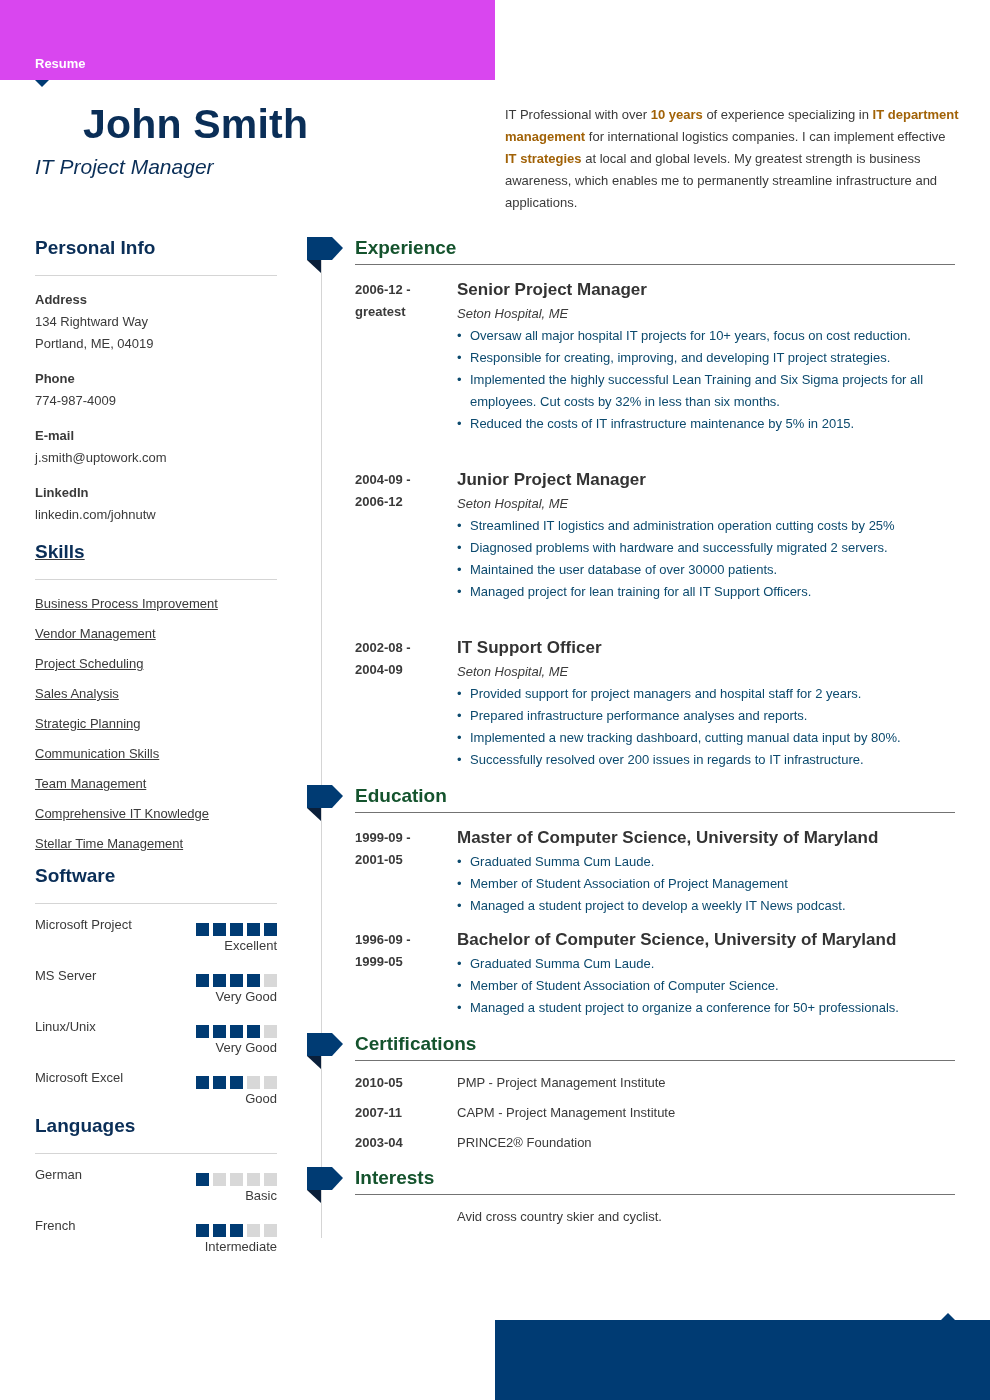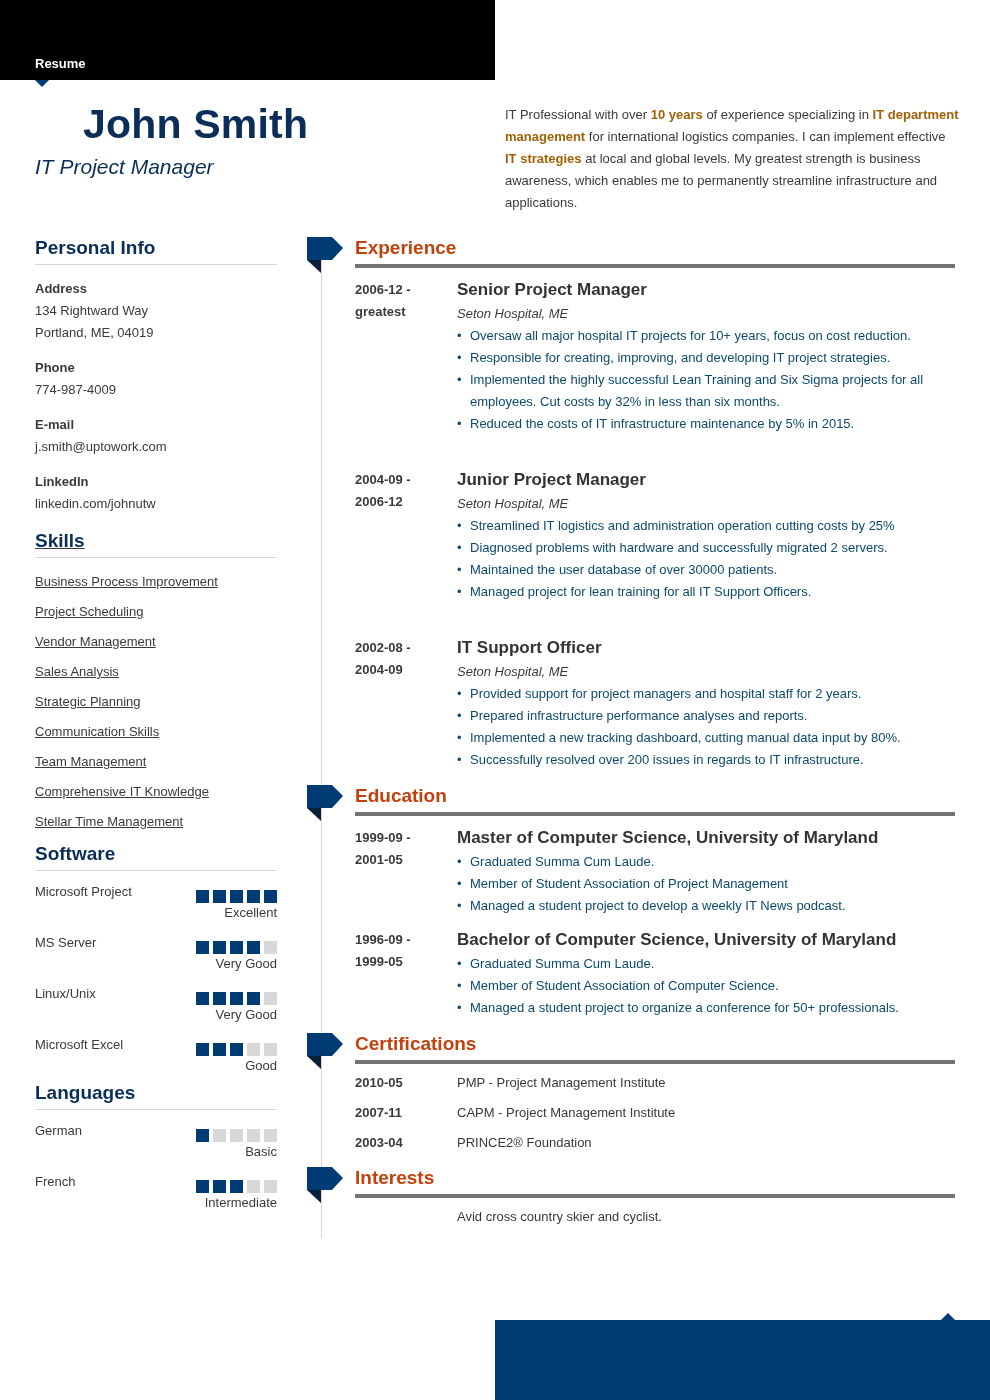--- a/index.html
+++ b/index.html
@@ -1,54 +1,54 @@
 <!DOCTYPE html>
 <html><head>
 <meta charset="utf-8">
 <style>
   * { box-sizing: border-box; margin: 0; padding: 0; }
   html, body { width: 990px; height: 1400px; background: #ffffff; overflow: hidden; }
   body { position: relative; font-family: "Liberation Sans", sans-serif; color: #3a3a3a; }
 
-  .top-bar { position: absolute; left: 0; top: 0; width: 495px; height: 80px; background: #000000; }
+  .top-bar { position: absolute; left: 0; top: 0; width: 495px; height: 80px; background: #d946ef; }
   .top-bar-label { position: absolute; left: 35px; top: 56px; color: #ffffff; font-size: 13px; font-weight: bold; }
   .top-notch { position: absolute; left: 35px; top: 80px; width: 0; height: 0;
     border-left: 7px solid transparent; border-right: 7px solid transparent; border-top: 7px solid #003b73; }
 
   .bottom-bar { position: absolute; left: 495px; top: 1320px; width: 495px; height: 80px; background: #003b73; }
   .bottom-notch { position: absolute; left: 941px; top: 1313px; width: 0; height: 0;
     border-left: 7px solid transparent; border-right: 7px solid transparent; border-bottom: 7px solid #003b73; }
 
   .name { position: absolute; left: 35px; top: 101px; font-size: 41px; font-weight: bold; color: #0a2e57; letter-spacing: 0.2px; margin-left: 48px; }
   .job-title { position: absolute; left: 35px; top: 155px; font-size: 21px; font-style: italic; color: #0a2e57; }
 
   .summary { position: absolute; left: 505px; top: 104px; width: 455px; font-size: 13px; line-height: 22px; color: #3a3a3a; }
   .summary b { color: #a16207; }
 
   .left-col { position: absolute; left: 35px; top: 237px; width: 242px; }
-  .sec-head { font-size: 19px; font-weight: bold; color: #0a2e57; padding-bottom: 5px; border-bottom: 1px solid #d5d5d5; }
+  .sec-head { font-size: 19px; font-weight: bold; color: #0a2e57; padding-bottom: 16px; border-bottom: 1px solid #d5d5d5; }
   .info-label { font-size: 13px; font-weight: bold; color: #3a3a3a; margin-top: 13px; line-height: 22px; }
   .info-val { font-size: 13px; color: #3a3a3a; line-height: 22px; }
 
   .skills-list { list-style: none; margin-top: 9px; }
   .skills-list li { font-size: 13px; line-height: 30px; color: #3a3a3a; }
 
   .rating-row { position: relative; height: 51px; font-size: 13px; }
   .rating-name { position: absolute; left: 0; top: 7px; color: #3a3a3a; }
   .rating-boxes { position: absolute; right: 0; top: 13px; display: flex; gap: 4px; }
   .rbox { width: 13px; height: 13px; background: #d8d8d8; }
   .rbox.on { background: #003b73; }
   .rating-level { position: absolute; right: 0; top: 28px; color: #3a3a3a; }
 
   .timeline-line { position: absolute; left: 321px; top: 260px; width: 1px; height: 978px; background: #d5d5d5; }
 
   .rsec { position: absolute; left: 307px; width: 648px; }
   .flag { position: absolute; left: 0; top: 0; width: 37px; height: 36px; }
-  .rsec-head { position: absolute; left: 48px; top: 0; width: 600px; font-size: 19px; font-weight: bold; color: #c2410c;
-    padding-bottom: 5px; border-bottom: 4px solid #737373; }
+  .rsec-head { position: absolute; left: 48px; top: 0; width: 600px; font-size: 19px; font-weight: bold; color: #14532d;
+    padding-bottom: 5px; border-bottom: 1px solid #737373; }
 
   .entry { position: absolute; left: 48px; width: 600px; }
   .entry-date { position: absolute; left: 0; top: 0; width: 95px; font-size: 13px; font-weight: bold; line-height: 22px; color: #3a3a3a; }
   .entry-body { position: absolute; left: 102px; top: 0; width: 500px; }
   .entry-title { font-size: 17px; font-weight: bold; color: #333333; line-height: 22px; }
   .entry-org { font-size: 13px; font-style: italic; color: #3a3a3a; line-height: 22px; margin-top: 2px; }
   .bullets { list-style: none; }
   .bullets li { position: relative; padding-left: 13px; font-size: 13px; line-height: 22px; color: #0c4a6e; }
   .bullets li::before { content: "\2022"; position: absolute; left: 0; top: 0; }
 
@@ -82,22 +82,22 @@
     <div class="info-label">E-mail</div>
     <div class="info-val">j.smith@uptowork.com</div>
     <div class="info-label">LinkedIn</div>
     <div class="info-val">linkedin.com/johnutw</div>
   </div>
 
   <div style="margin-top:15px;text-decoration:underline;">
     <div class="sec-head">Skills</div>
     <ul class="skills-list">
       <li>Business Process Improvement</li>
+      <li>Vendor Management</li>
       <li>Project Scheduling</li>
-      <li>Vendor Management</li>
       <li>Sales Analysis</li>
       <li>Strategic Planning</li>
       <li>Communication Skills</li>
       <li>Team Management</li>
       <li>Comprehensive IT Knowledge</li>
       <li>Stellar Time Management</li>
     </ul>
   </div>
 
   <div style="margin-top:6px;">

